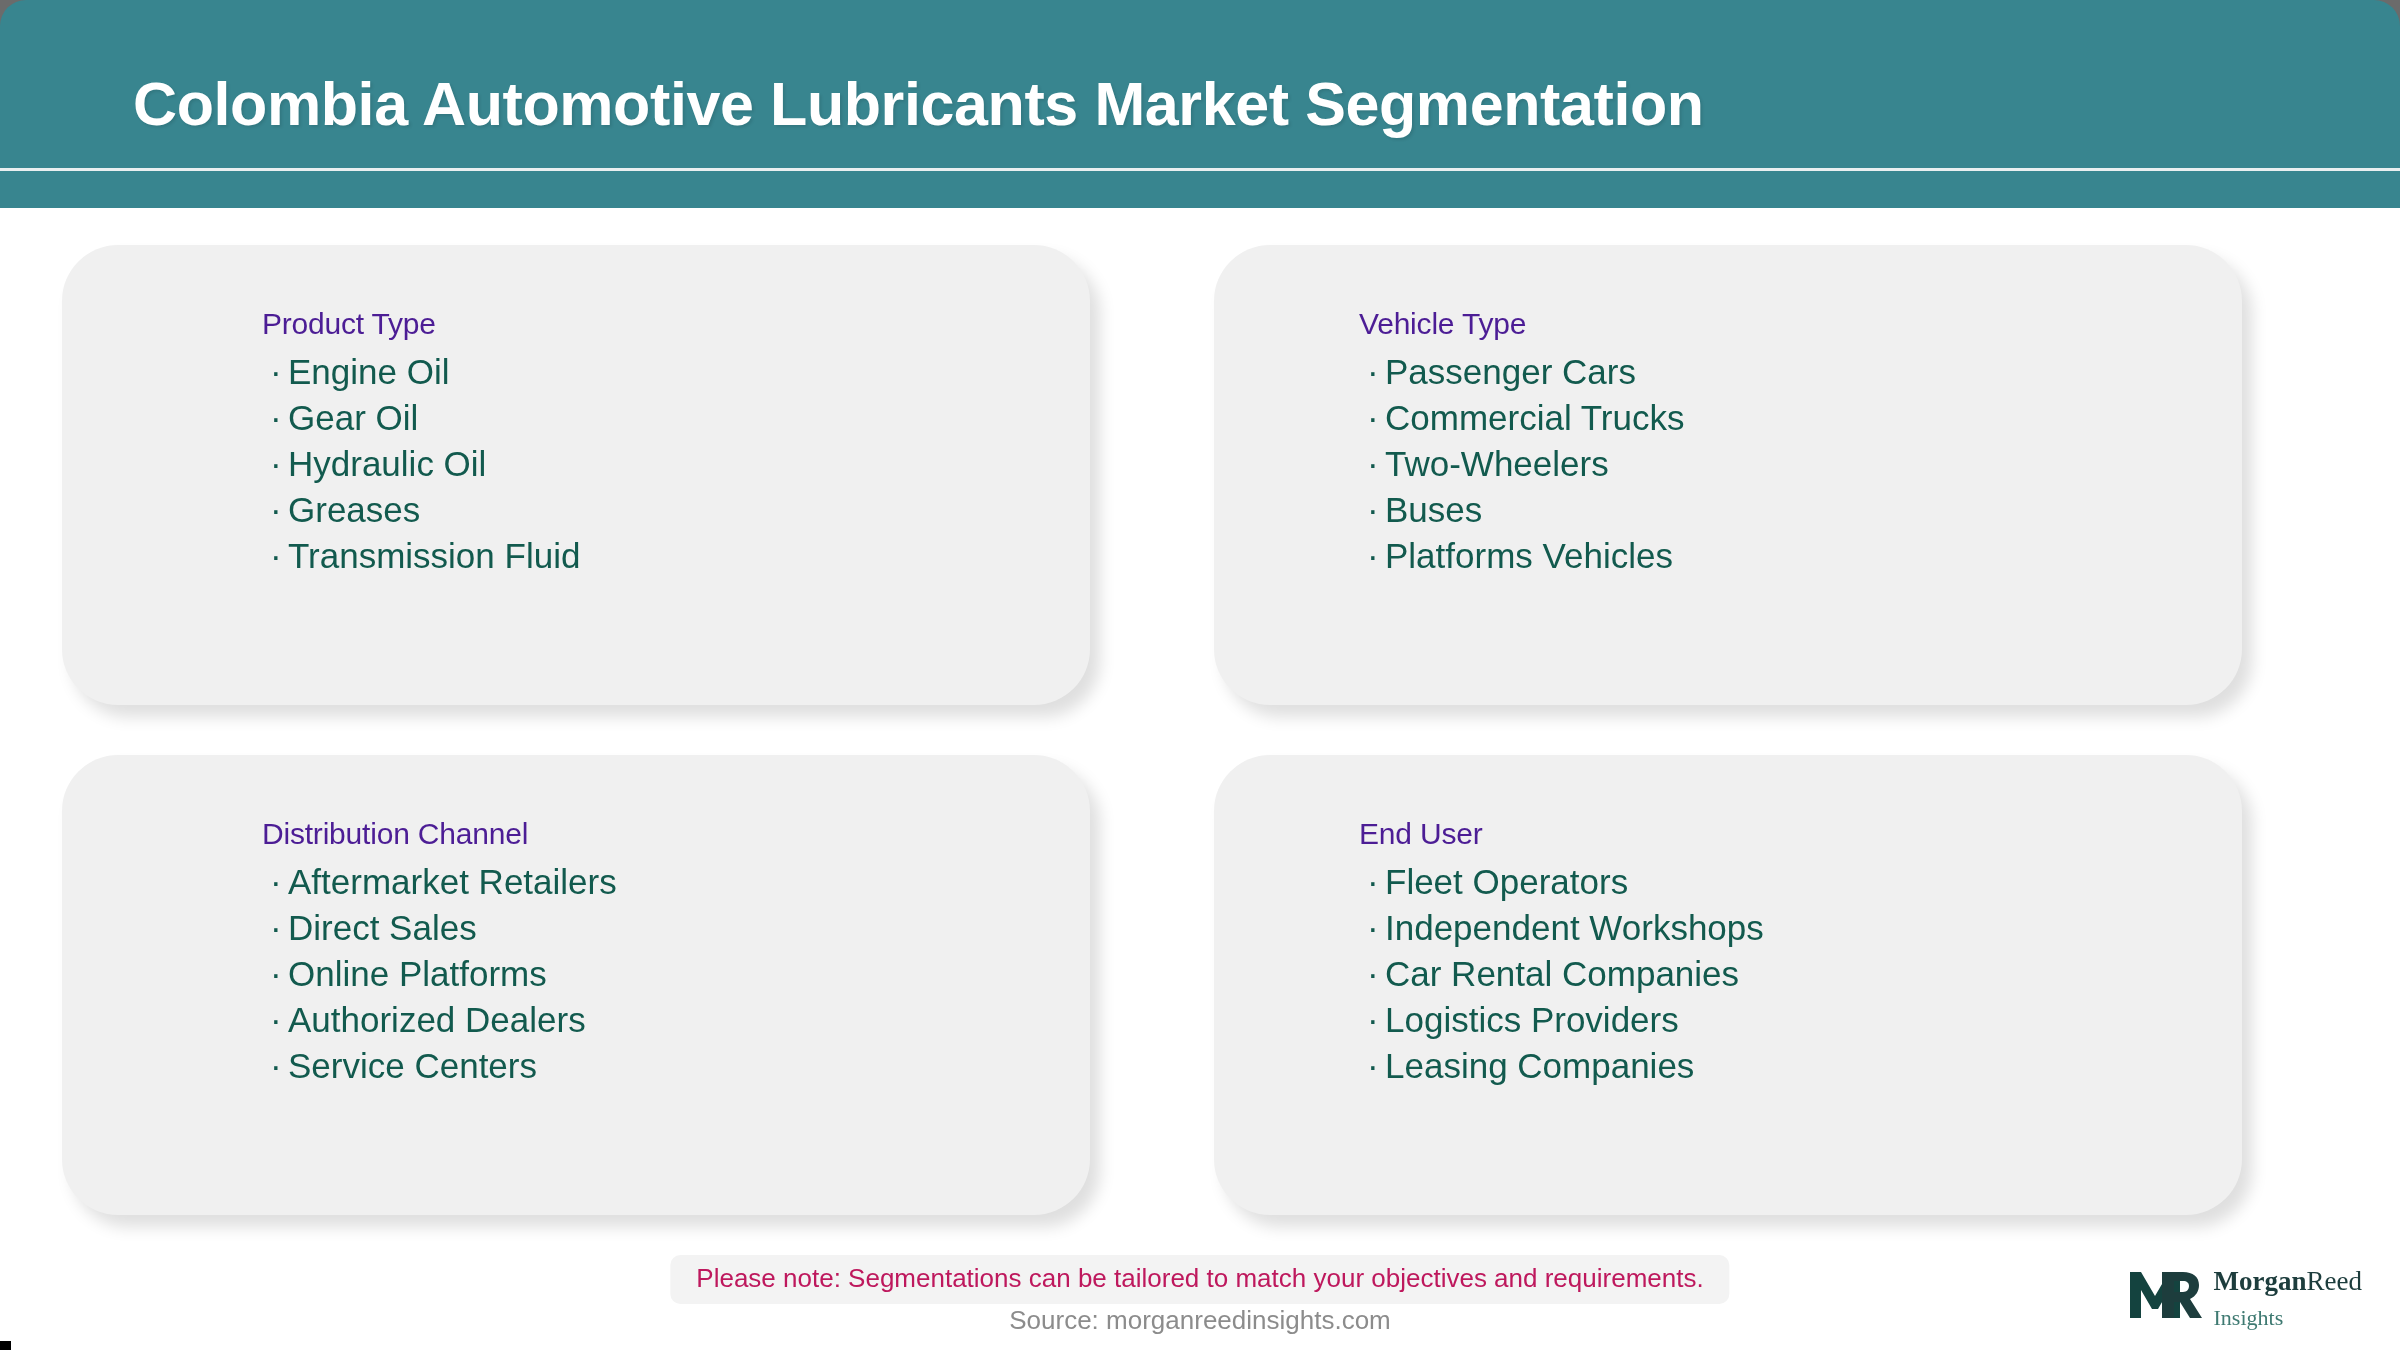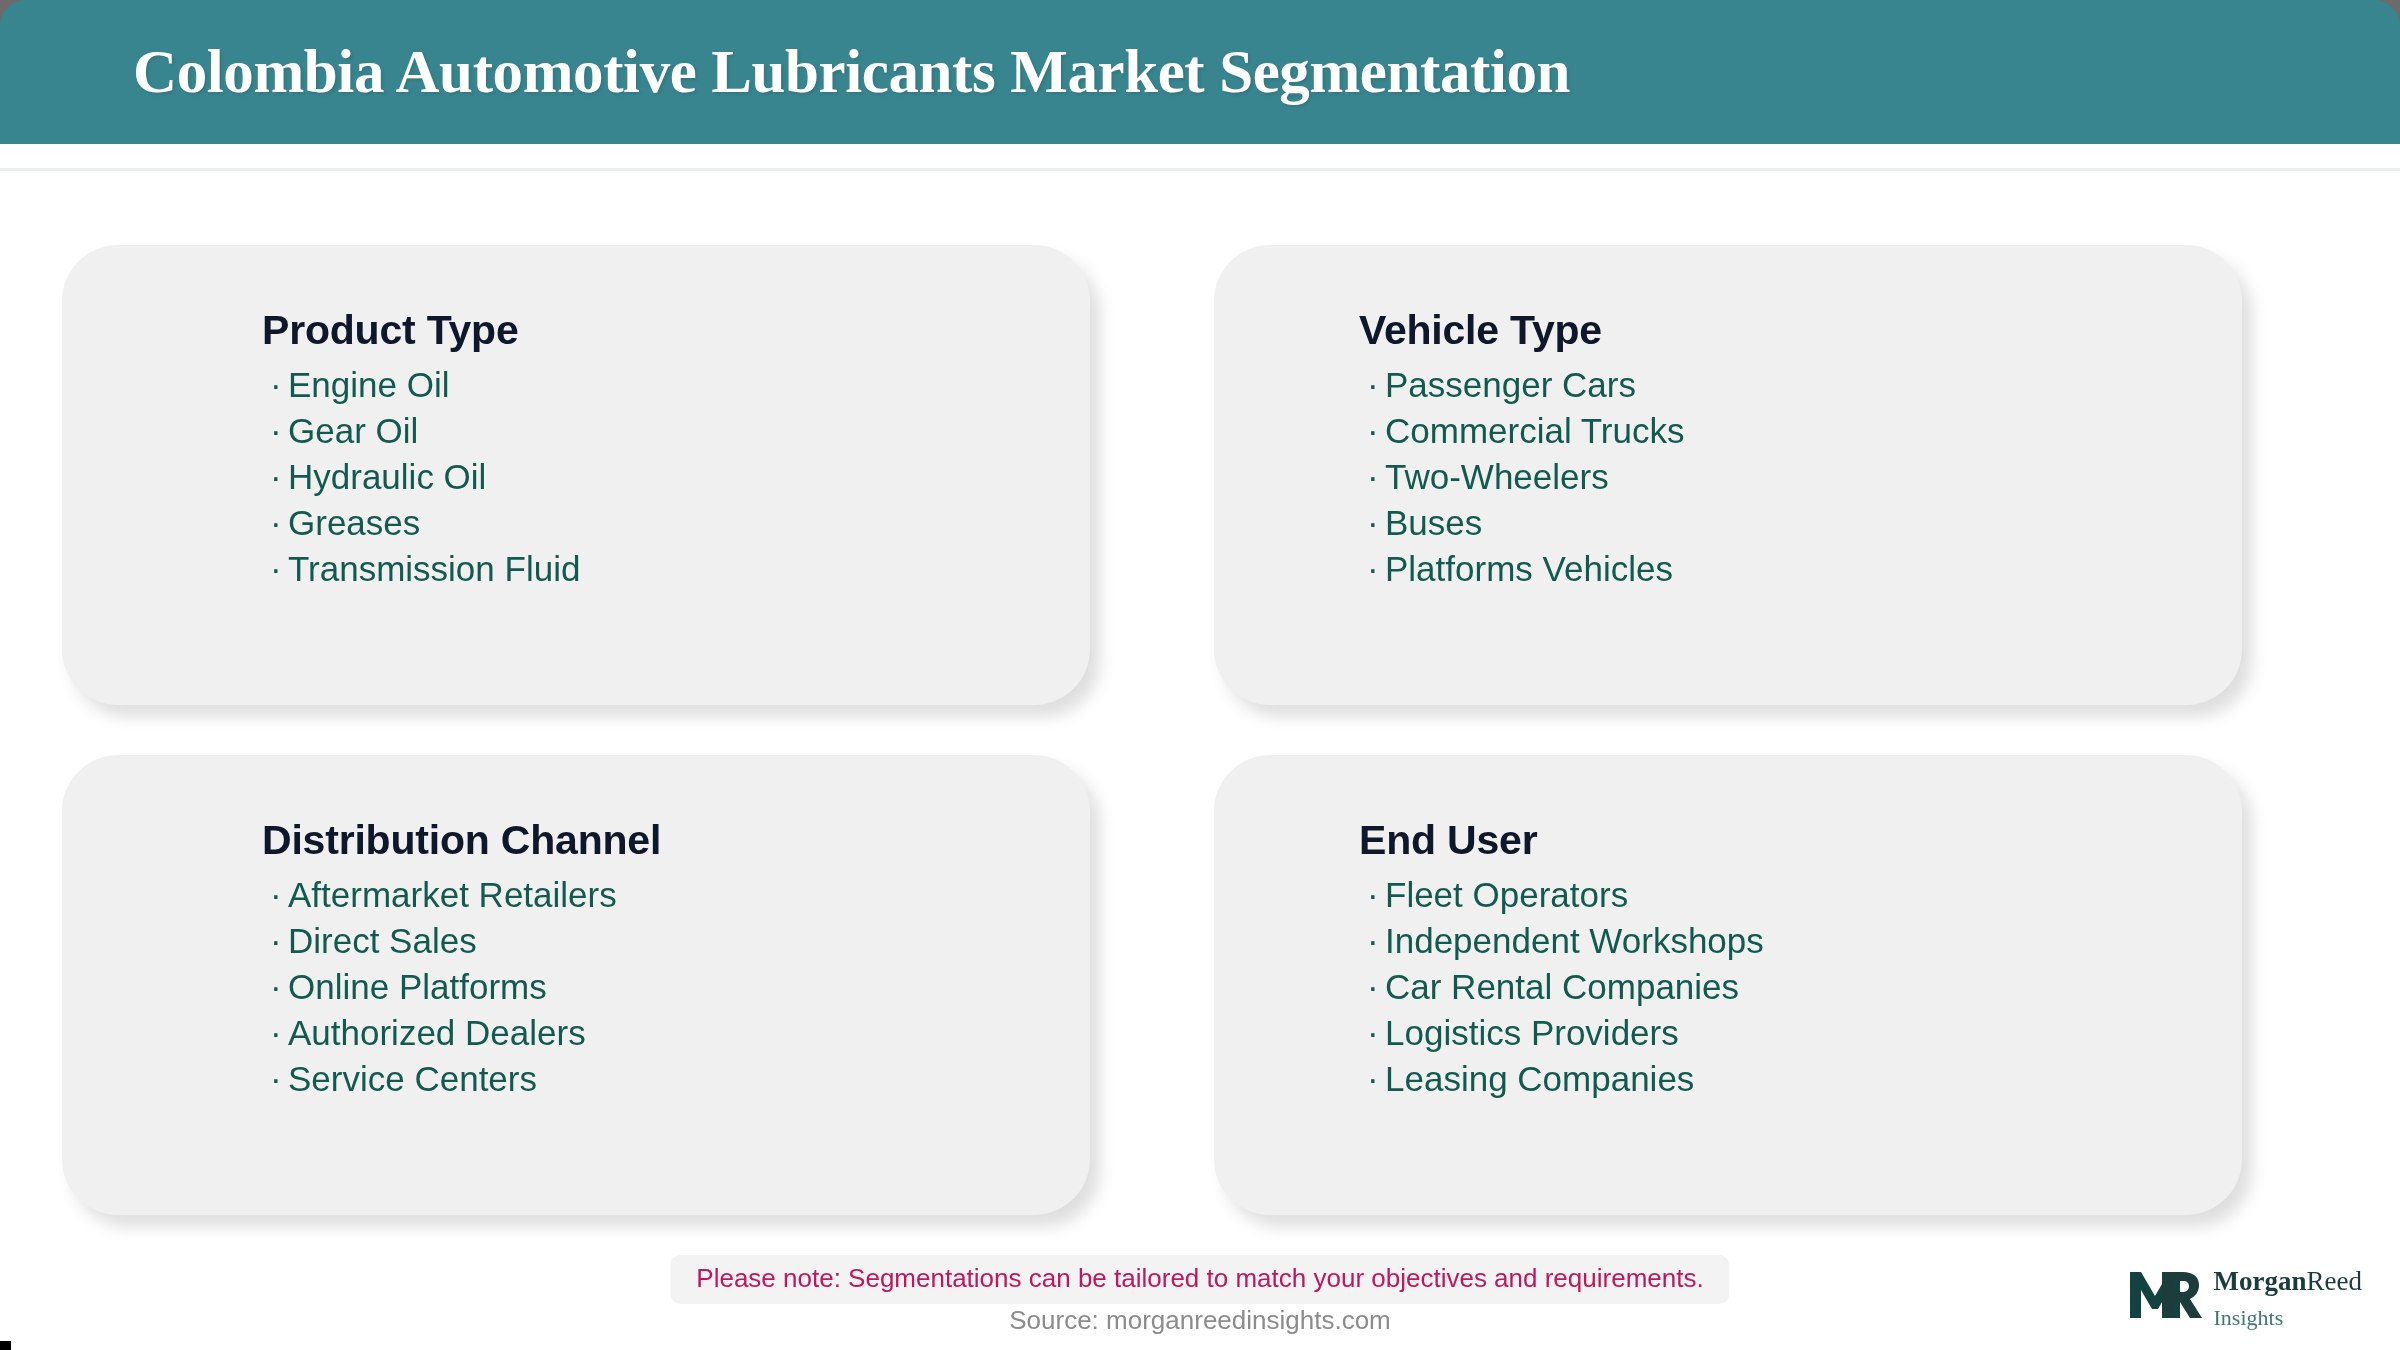--- a/index.html
+++ b/index.html
@@ -33,28 +33,27 @@
   }
   .corner-backdrop.left  { left: 0; }
   .corner-backdrop.right { right: 0; }
 
   
   #header {
     position: absolute;
     left: 0;
     top: 0;
     width: 2400px;
-    height: 144px;
+    height: 208px;
     background: #38858f;
     border-radius: 26px 26px 0 0;
     box-sizing: border-box;
     display: flex;
     align-items: center;
     z-index: 2;
-    font-family: Liberation Serif, serif;
   }
   #header-title {
     margin-left: 133px;
     color: #ffffff;
     font-size: 61px;
     font-weight: bold;
     letter-spacing: -0.4px;
     white-space: nowrap;
     text-shadow: 2px 2px 3px rgba(0,0,0,0.10);
   }
@@ -96,23 +95,23 @@
     position: absolute;
     left: 200px;
     top: 62px;
     right: 24px;
   }
   .card.align-left .card-body {
     left: 145px;
   }
 
   .card-title {
-    color: #0f172a;
-    font-size: 41px;
-    font-weight: bold;
+    color: #4c1d95;
+    font-size: 30px;
+    font-weight: normal;
     letter-spacing: -0.2px;
     margin: 0 0 4px 0;
     white-space: nowrap;
   }
 
   .card-list {
     list-style: none;
     margin: 8px;
     padding: 0;
   }

